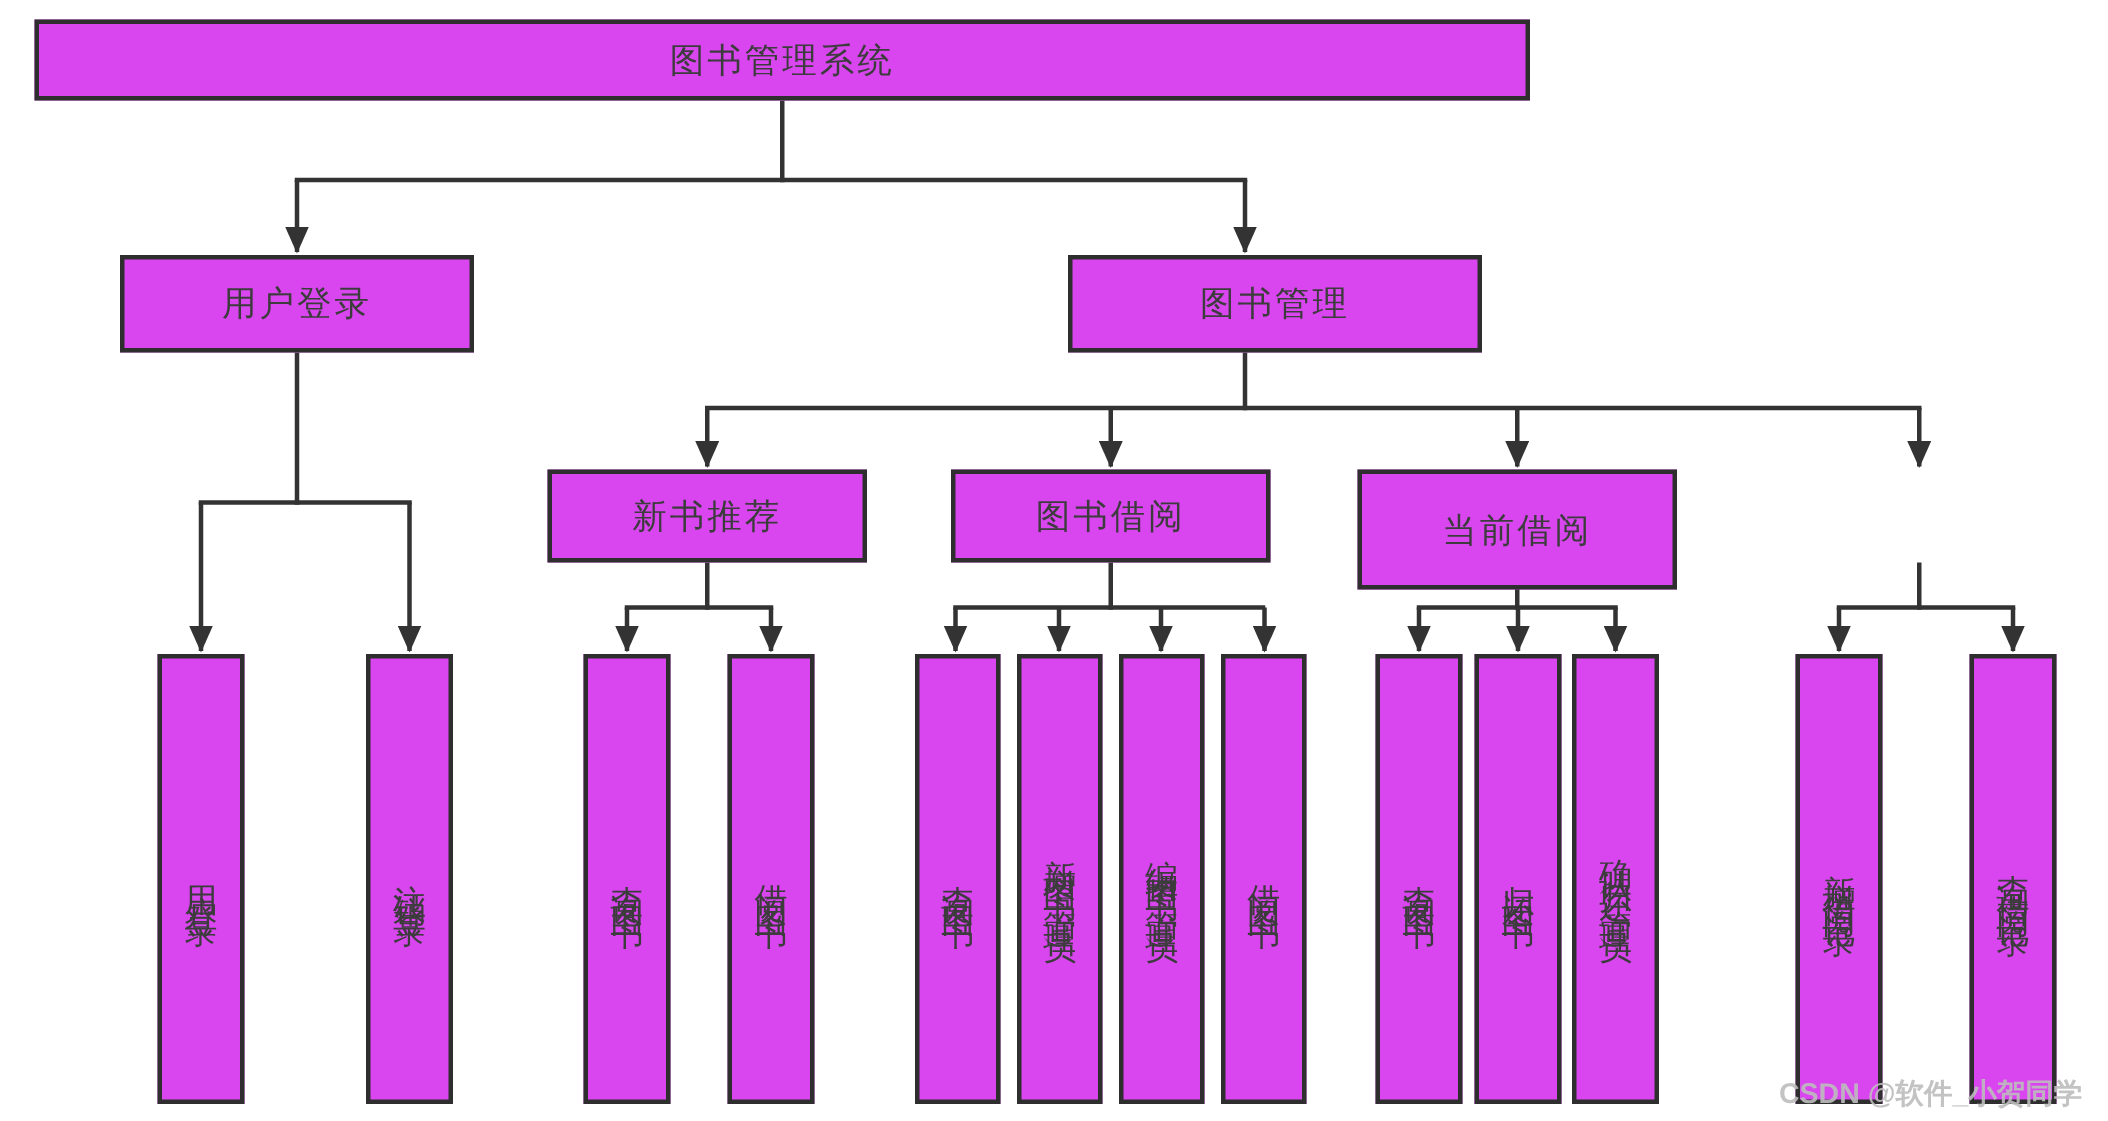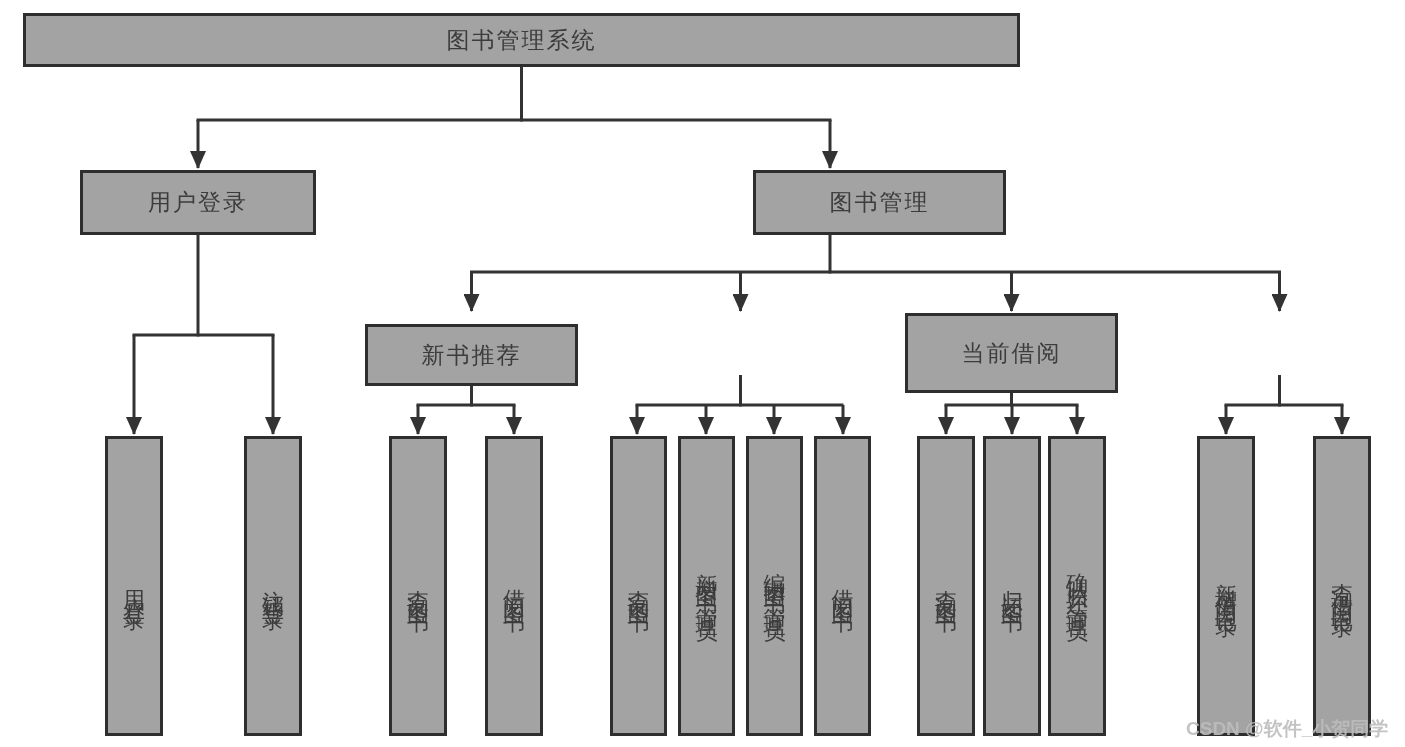--- a/index.html
+++ b/index.html
@@ -16,21 +16,21 @@
     background:var(--background);
     font-family:"Liberation Sans","DejaVu Sans",sans-serif;
     overflow:hidden;
   }
   #connectors{position:absolute;left:0;top:0;}
   #connectors line{stroke:var(--line);stroke-width:3;}
   #connectors marker path{fill:var(--line);stroke:none;}
   .b{
     position:absolute;
     box-sizing:border-box;
-    background:#a3a3a3;
+    background:#d946ef;
     border:3px solid var(--border);
     color:var(--text);
     display:flex;align-items:center;justify-content:center;
   }
   .h{font-size:23px;letter-spacing:2px;white-space:nowrap;}
   .v{
     writing-mode:vertical-rl;
     text-orientation:mixed;
     font-size:22px;
     letter-spacing:7px;
@@ -92,23 +92,24 @@
     <line x1="946" y1="405" x2="946" y2="434" marker-end="url(#arr)"></line>
     <line x1="1012" y1="405" x2="1012" y2="434" marker-end="url(#arr)"></line>
     <line x1="1077" y1="405" x2="1077" y2="434" marker-end="url(#arr)"></line>
     <line x1="1226" y1="405" x2="1226" y2="434" marker-end="url(#arr)"></line>
     <line x1="1342" y1="405" x2="1342" y2="434" marker-end="url(#arr)"></line>
   </svg>
 
   <div class="b h" style="left:23px;top:13px;width:997px;height:54px;">图书管理系统</div>
 
   <div class="b h" style="left:80px;top:170px;width:236px;height:65px;">用户登录</div>
-  <div class="b h" style="left:753px;top:170px;width:253px;height:65px;">图书管理</div>
+  <div class="b h" style="left:712px;top:170px;width:276px;height:65px;">图书管理</div>
 
-  <div class="b h" style="left:365px;top:324px;width:213px;height:62px;">新书推荐</div>
+  <div class="b h" style="left:365px;top:313px;width:213px;height:62px;">新书推荐</div>
+  <div class="b h" style="left:634px;top:313px;width:213px;height:62px;">图书借阅</div>
   <div class="b h" style="left:905px;top:313px;width:213px;height:80px;">当前借阅</div>
 
   <div class="b v" style="left:105px;top:436px;width:58px;height:300px;">用户登录</div>
   <div class="b v" style="left:244px;top:436px;width:58px;height:300px;">注销登录</div>
 
   <div class="b v" style="left:389px;top:436px;width:58px;height:300px;">查询图书</div>
   <div class="b v" style="left:485px;top:436px;width:58px;height:300px;">借阅图书</div>
 
   <div class="b v" style="left:610px;top:436px;width:57px;height:300px;">查询图书</div>
   <div class="b v" style="left:678px;top:436px;width:57px;height:300px;">新增图书（管理员）</div>

